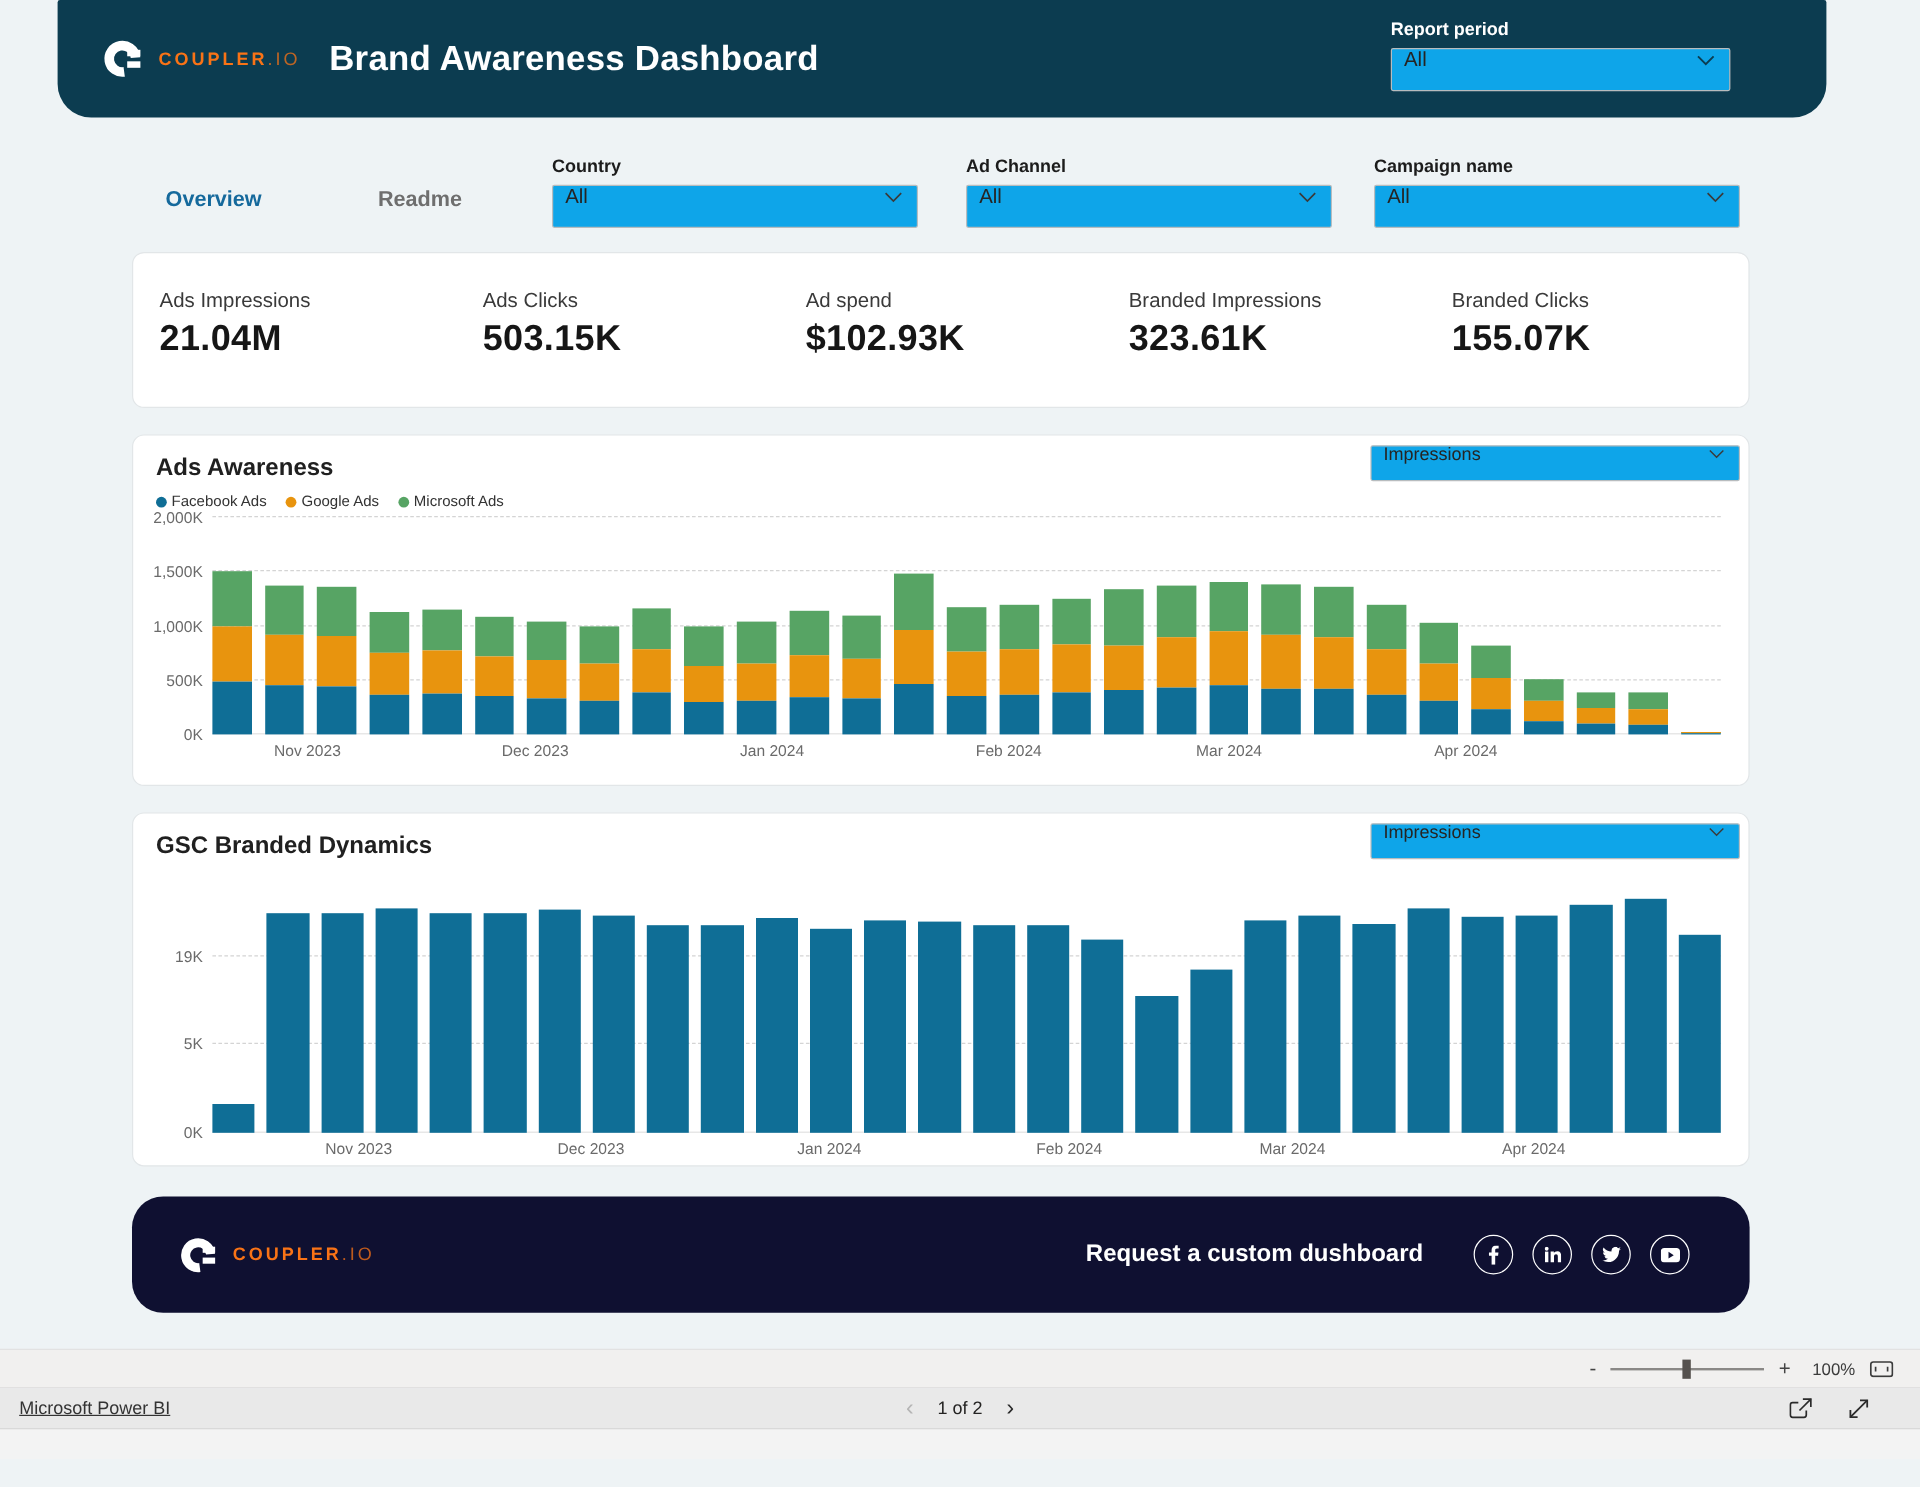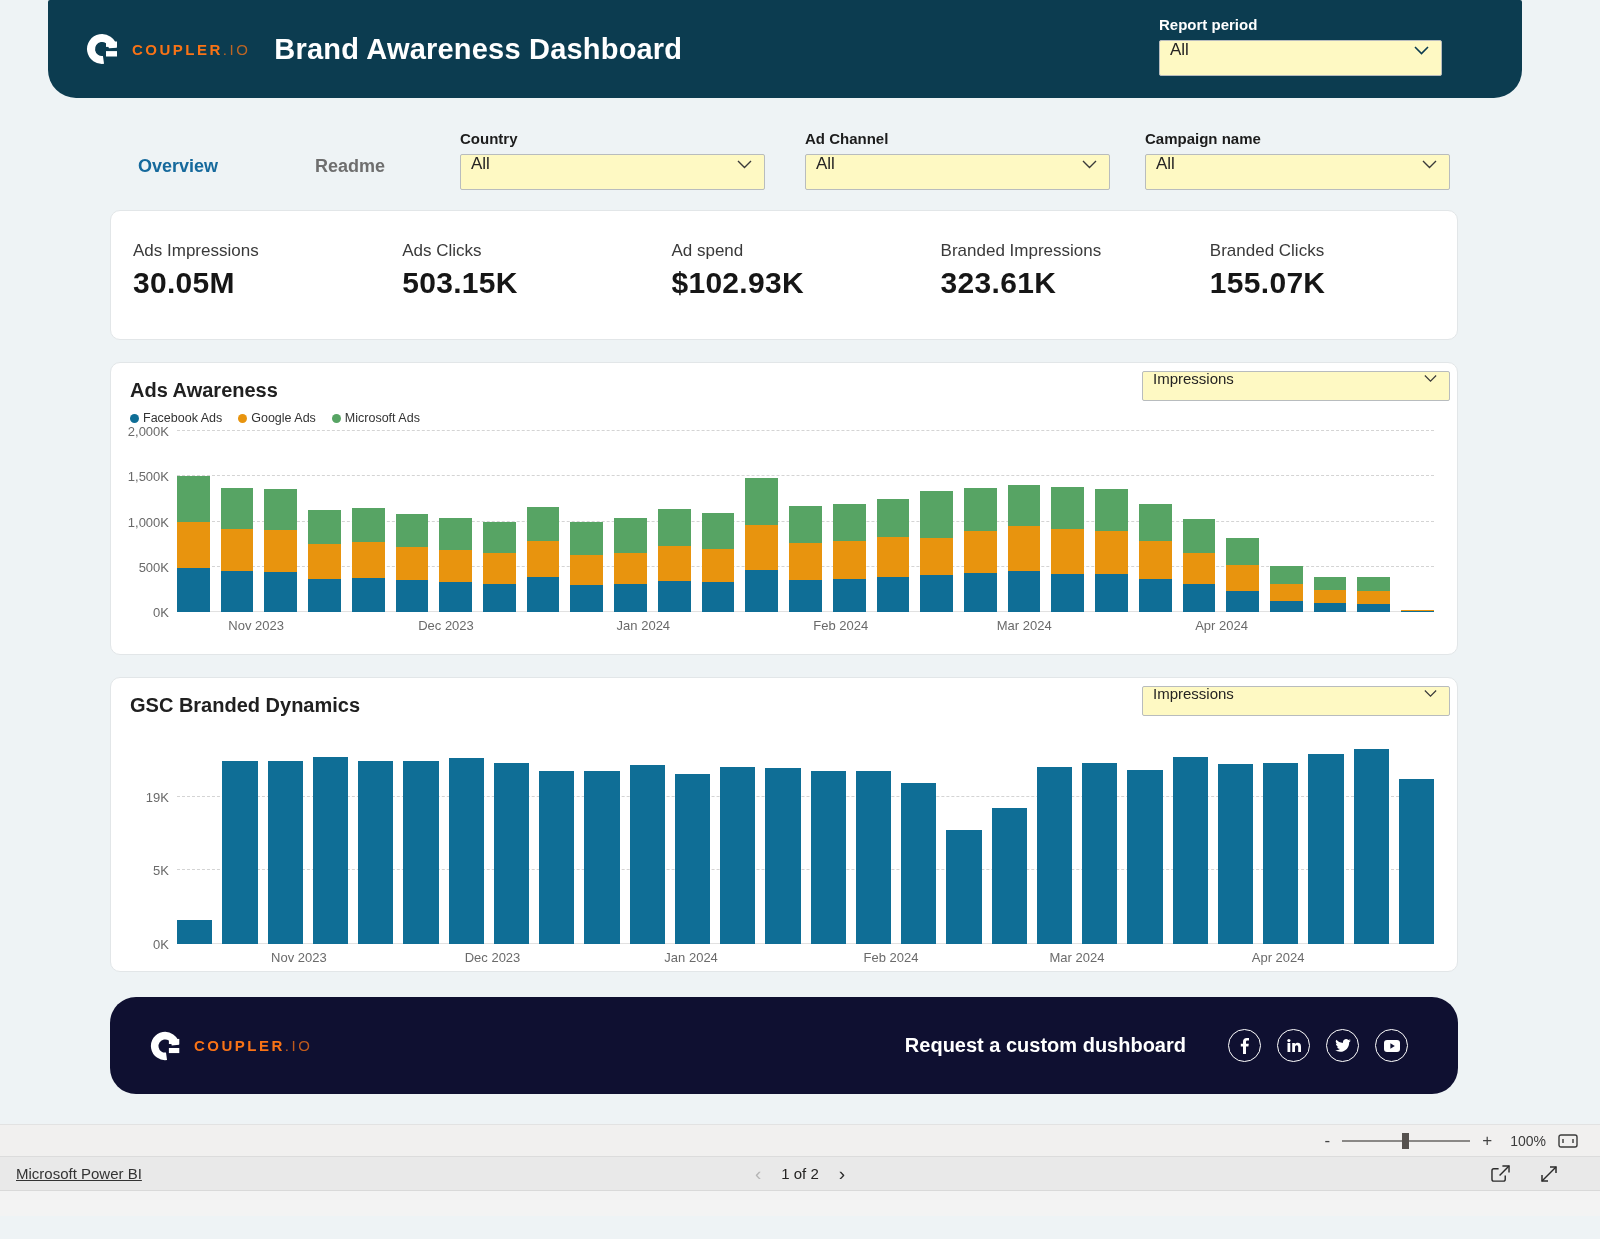--- a/index.html
+++ b/index.html
@@ -11,21 +11,21 @@
     border-radius:2px 2px 28px 28px; display:flex; align-items:center; position:relative; }
   .logo { display:flex; align-items:center; gap:10px; margin-left:38px; }
   .logo-text { color:#f97316; font-weight:700; letter-spacing:2.5px; font-size:15px; }
   .logo-text .io { opacity:.75; font-weight:400; }
   .app-title { color:#fff; font-size:29px; font-weight:700; margin-left:24px; letter-spacing:.2px; }
   .report-period { position:absolute; right:80px; top:16px; width:283px; }
   .report-period .flt-label { color:#fff; }
 
   
   .flt-label { font-size:15px; font-weight:700; margin-bottom:7px; display:block; color:#1c1c1c; }
-  .pbi-select { height:36px; background:#fef9c3; border:1px solid #b8bcbe; border-radius:2px;
+  .pbi-select { height:36px; background:#0ea5e9; border:1px solid #b8bcbe; border-radius:2px;
     display:flex; align-items:center; justify-content:space-between; padding:0 12px 16px 10px;
     font-size:17px; color:#252423; cursor:pointer; width:100%;gap:34px; }
   .chev { width:15px; height:9px; flex:0 0 auto; }
 
   
   .tabs-filters { position:relative; height:112px; width:1600px; }
   .tab { position:absolute; top:58px; font-size:18px; font-weight:700; cursor:pointer; }
   .tab.active { color:#15699c; }
   .tab.inactive { color:#6e6e6e; }
   .filter-block { position:absolute; top:32px; width:305px; }
@@ -135,21 +135,21 @@
       <svg class="chev" viewBox="0 0 15 9">
           <polyline points="1,1 7.5,7.5 14,1" fill="none" stroke="#3a3a3a" stroke-width="1.4"></polyline>
         </svg>
     </div>
   </div>
 </div>
 
 <section class="card kpi-card">
   <div class="kpi">
     <div class="kpi-label">Ads Impressions</div>
-    <div class="kpi-value">30.05M</div>
+    <div class="kpi-value">21.04M</div>
   </div>
   <div class="kpi">
     <div class="kpi-label">Ads Clicks</div>
     <div class="kpi-value">503.15K</div>
   </div>
   <div class="kpi">
     <div class="kpi-label">Ad spend</div>
     <div class="kpi-value">$102.93K</div>
   </div>
   <div class="kpi">

